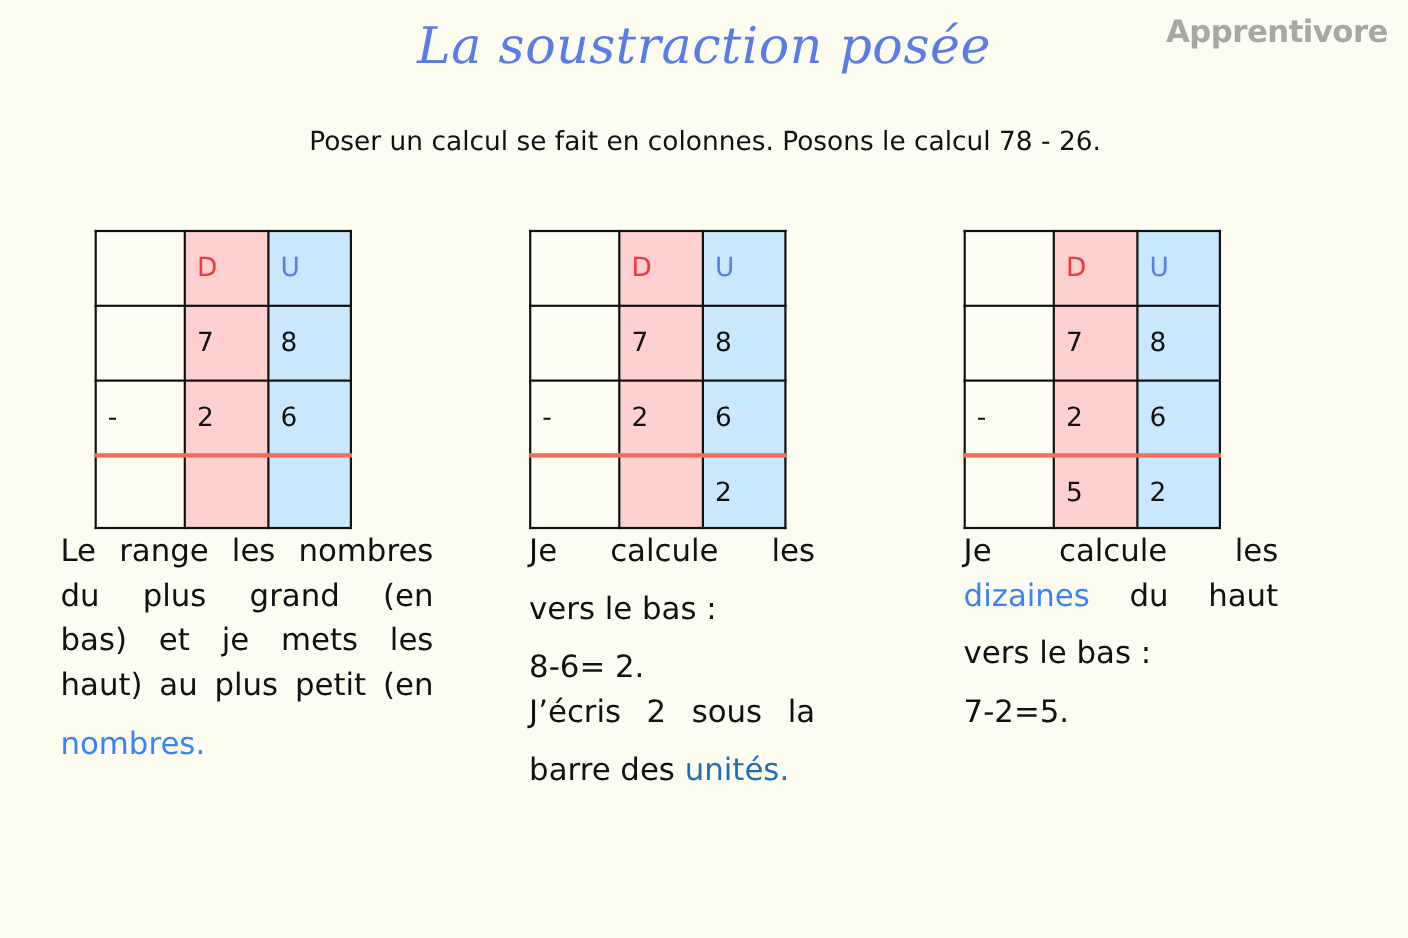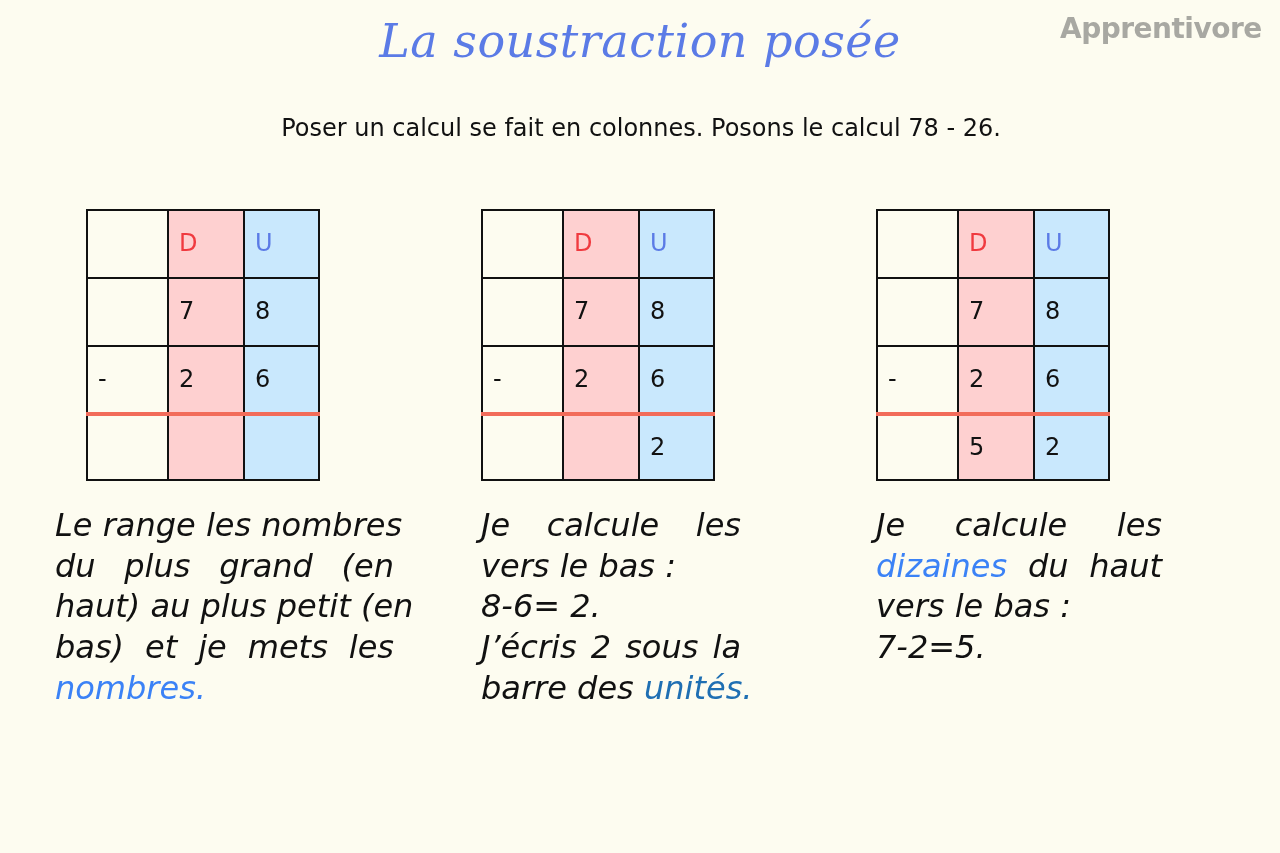--- a/index.html
+++ b/index.html
@@ -38,27 +38,26 @@
     position:absolute; font-size:24px; color:#111;
     line-height:68px; height:68px;
   }
   .cell.hd { color:#f03a3f; }
   .cell.hu { color:#5b7be6; }
   .redbar {
     position:absolute; left:0; width:234px; height:4px; top:203px;
     background:#f26c5a;
   }
   .para {
-    position:absolute; top:505px;
-    font-size:32px; line-height:40.7px; text-align:justify;
+    position:absolute; top:481px;
+    font-size:28px; line-height:40.7px; text-align:justify;
     color:#111;
-    font-style:italic;
   }
   .para .l { display:block; text-align:justify; text-align-last:justify; white-space:nowrap; }
-  .para .l.last { text-align-last:left; }
+  .para .l.last { text-align-last:left;margin-top:12px; }
   .blue { color:#1f6fb3; }
   .red { color:#3b82f6; }
 </style>
 </head>
 <body>
 
 <div class="title">La soustraction posée</div>
 <div class="logo">Apprentivore</div>
 <div class="subtitle">Poser un calcul se fait en colonnes. Posons le calcul 78 - 26.</div>
 
@@ -127,22 +126,22 @@
   <div class="cell" style="left:12px;top:136px;">-</div>
   <div class="cell" style="left:93px;top:136px;">2</div>
   <div class="cell" style="left:169px;top:136px;">6</div>
   <div class="cell" style="left:93px;top:204px;">5</div>
   <div class="cell" style="left:169px;top:204px;">2</div>
 </div>
 
 <div class="para" style="left:55px;width:339px;">
   <span class="l">Le range les nombres</span>
   <span class="l">du plus grand (en</span>
+  <span class="l">bas) et je mets les</span>
   <span class="l">haut) au plus petit (en</span>
-  <span class="l">bas) et je mets les</span>
   <span class="l last red">nombres.</span>
 </div>
 
 <div class="para" style="left:481px;width:260px;">
   <span class="l">Je calcule les</span>
   <span class="l last">vers le bas :</span>
   <span class="l last">8-6= 2.</span>
   <span class="l">J’écris 2 sous la</span>
   <span class="l last"><span>barre des </span><span class="blue">unités.</span></span>
 </div>

